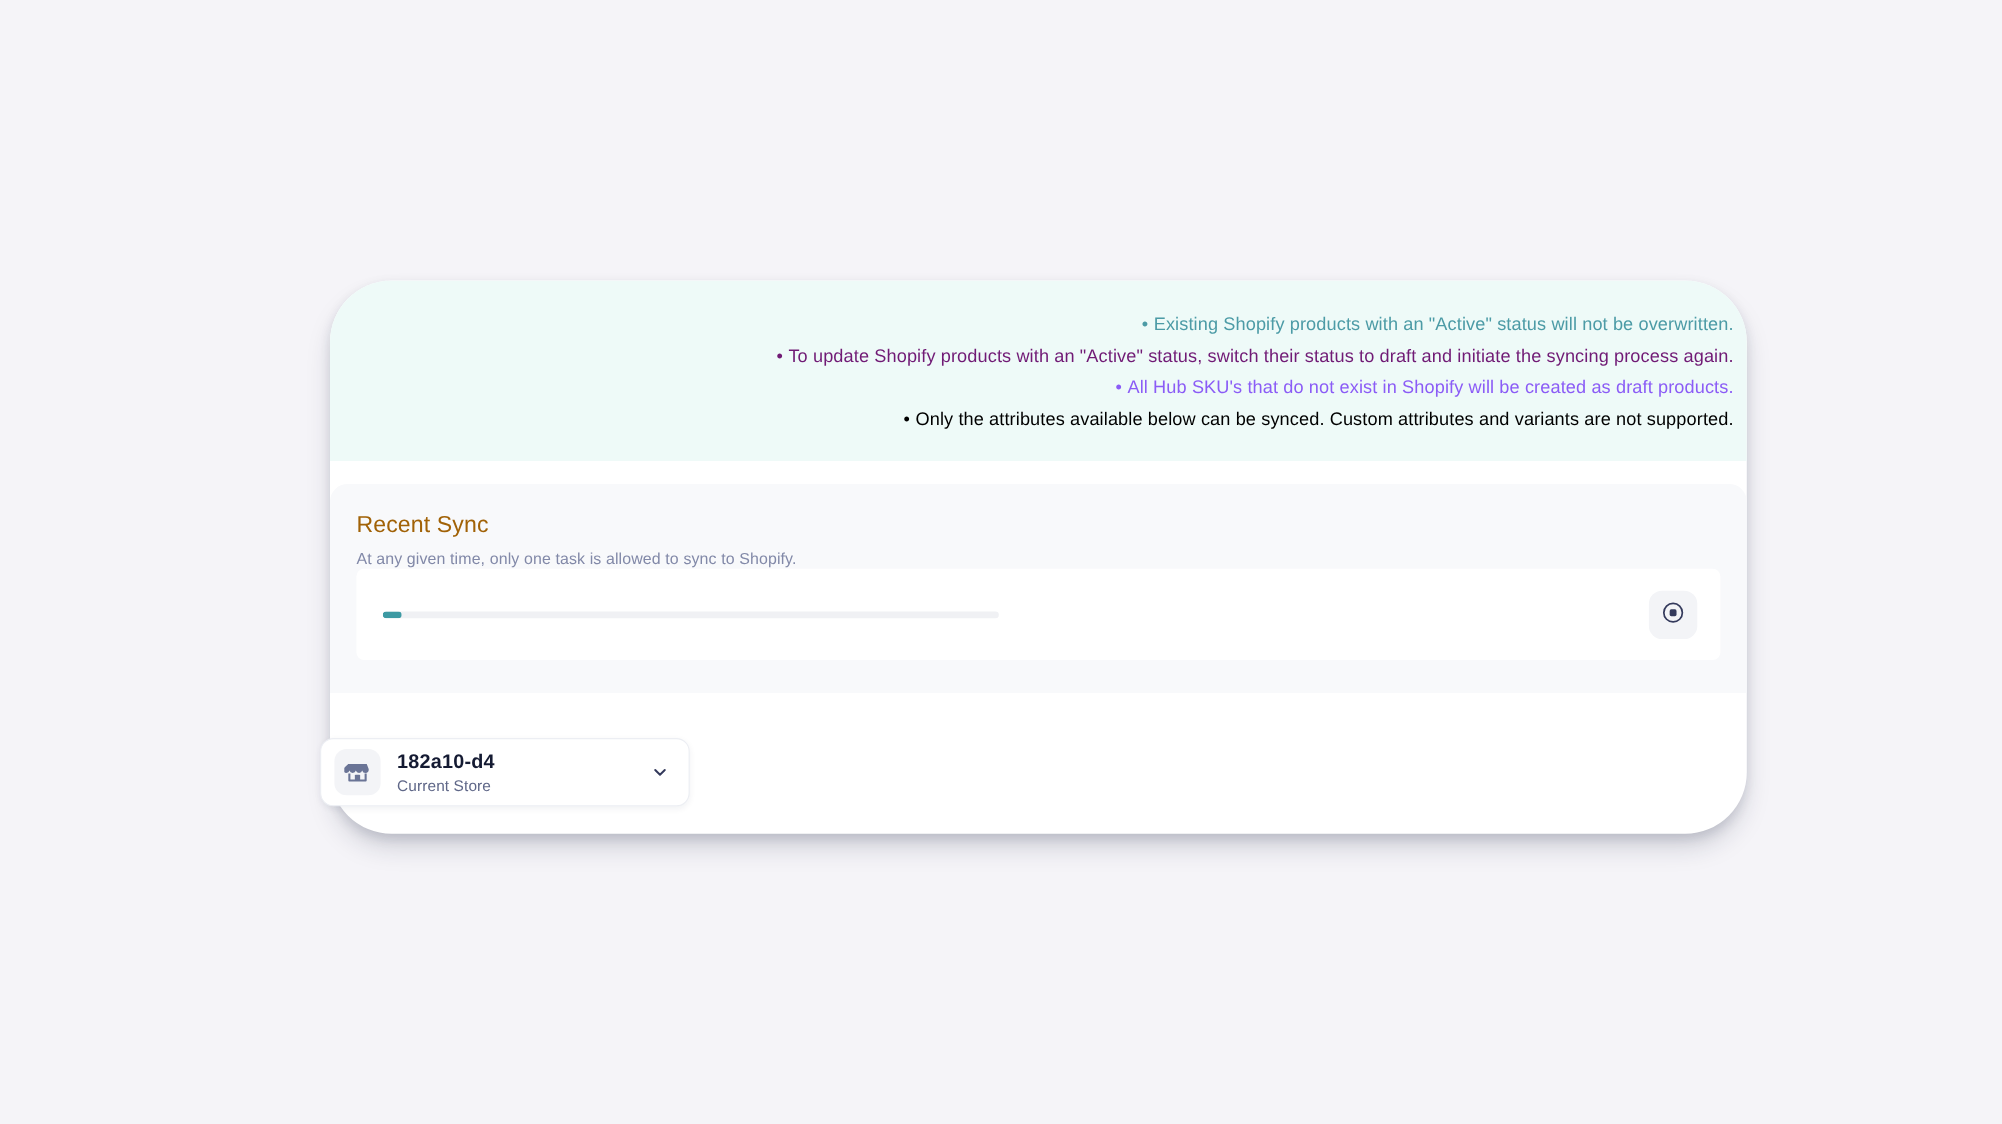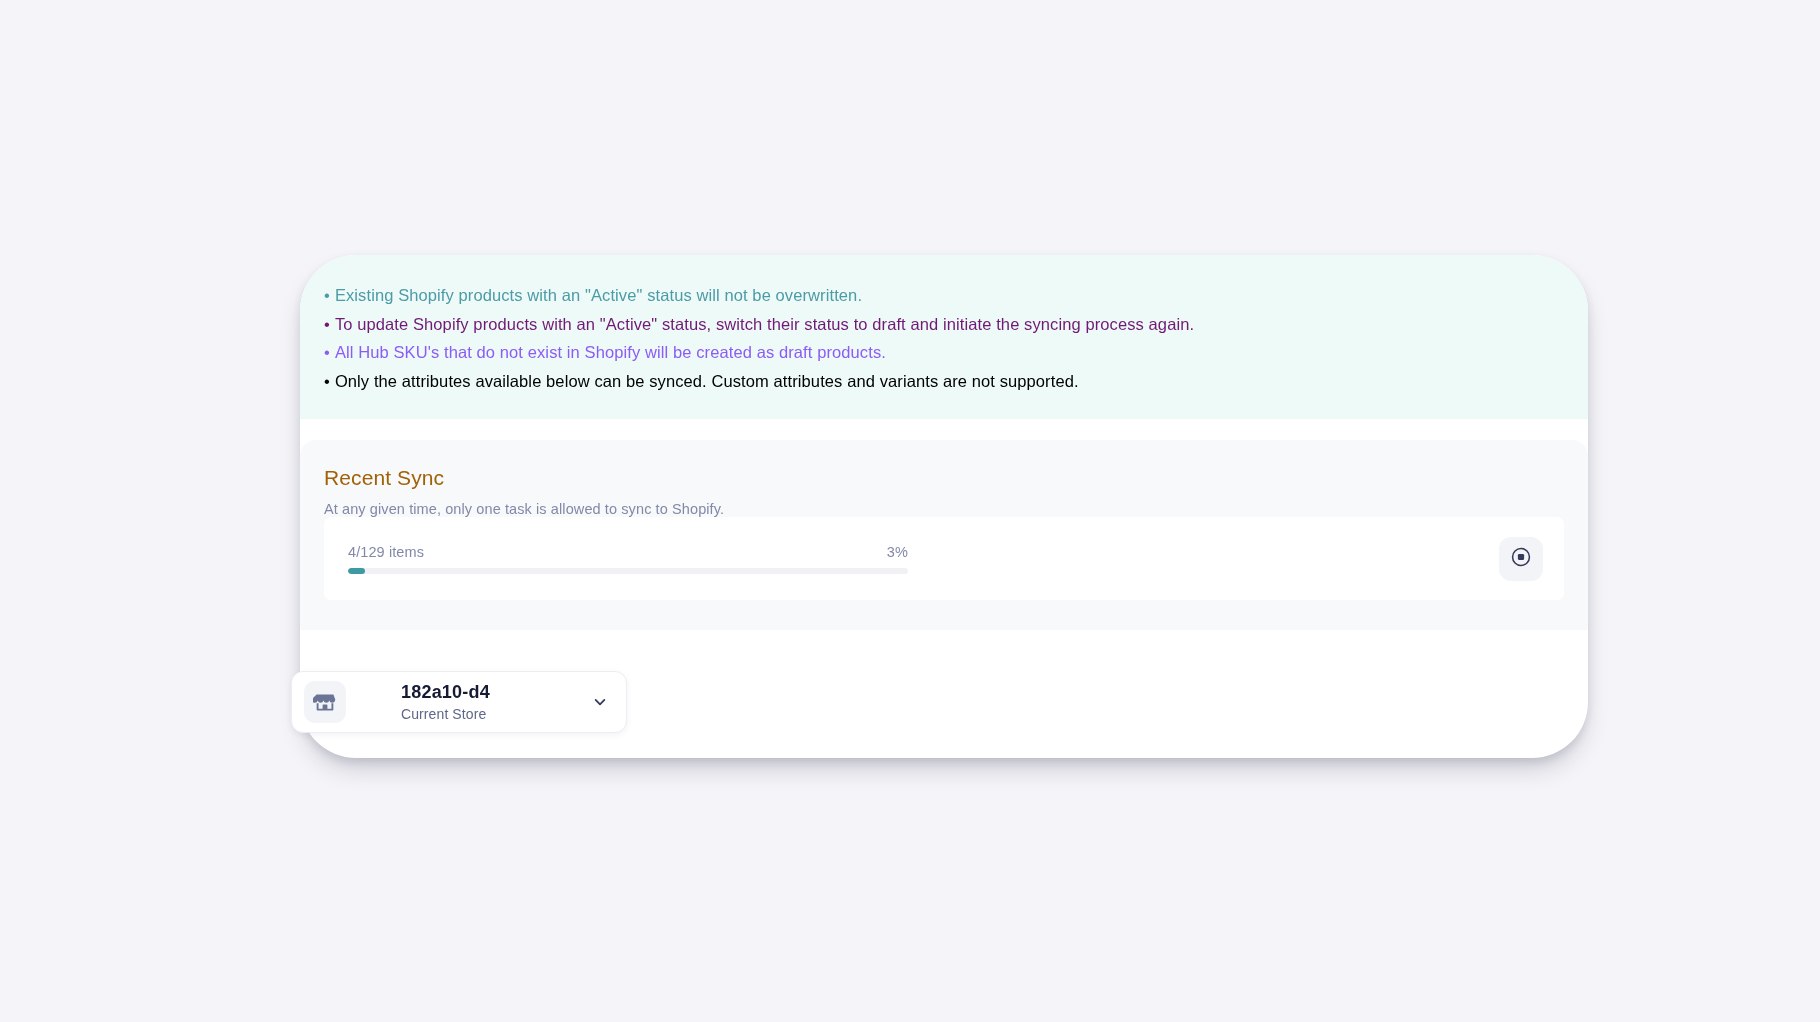--- a/index.html
+++ b/index.html
@@ -27,22 +27,23 @@
                 0 4px 10px rgba(24, 30, 60, 0.10);
     overflow: hidden;
   }
 
   
   .notice-banner {
     position: absolute;
     left: 0;
     top: 0;
     width: 100%;
-    padding: 26px 0 24px 24px;
+    padding: 26px 12px 24px 24px;
     background: #eefaf8;
+    text-align: right;
   }
 
   .notice-line {
     color: #4c9ba6;
     font-size: 16.5px;
     line-height: 28.5px;
     letter-spacing: 0.1px;
     white-space: nowrap;
   }
 
@@ -145,21 +146,20 @@
     width: 336px;
     height: 62px;
     background: #ffffff;
     border: 1px solid #eceef3;
     border-radius: 12px;
     box-shadow: 0 2px 6px rgba(24, 30, 60, 0.06);
     display: flex;
     align-items: center;
     padding: 0 16px 0 12px;
     cursor: pointer;
-    gap: 40px;
   }
 
   .store-icon-wrap {
     width: 42px;
     height: 42px;
     border-radius: 11px;
     background: #f3f4f7;
     display: flex;
     align-items: center;
     justify-content: center;
@@ -216,24 +216,20 @@
       <span class="notice-bullet">•</span><span>Only the attributes available below can be synced. Custom attributes and variants are not supported.</span>
     </div>
   </div>
 
   <div class="recent-sync-panel">
     <div class="panel-title">Recent Sync</div>
     <div class="panel-subtitle">At any given time, only one task is allowed to sync to Shopify.</div>
 
     <div class="progress-panel">
       <div class="progress-block">
-        <div class="progress-labels">
-          <span class="progress-count">4/129 items</span>
-          <span class="progress-percent">3%</span>
-        </div>
         <div class="progress-track" style="background: rgb(240, 241, 244);">
           <div class="progress-fill" style="width: 3%; background: rgb(61, 154, 163);"></div>
         </div>
       </div>
 
       <div class="progress-spacer"></div>
 
       <button class="stop-button" title="Stop sync">
         <span>
           <svg width="22" height="22" viewBox="0 0 24 24" fill="none" aria-hidden="true">

